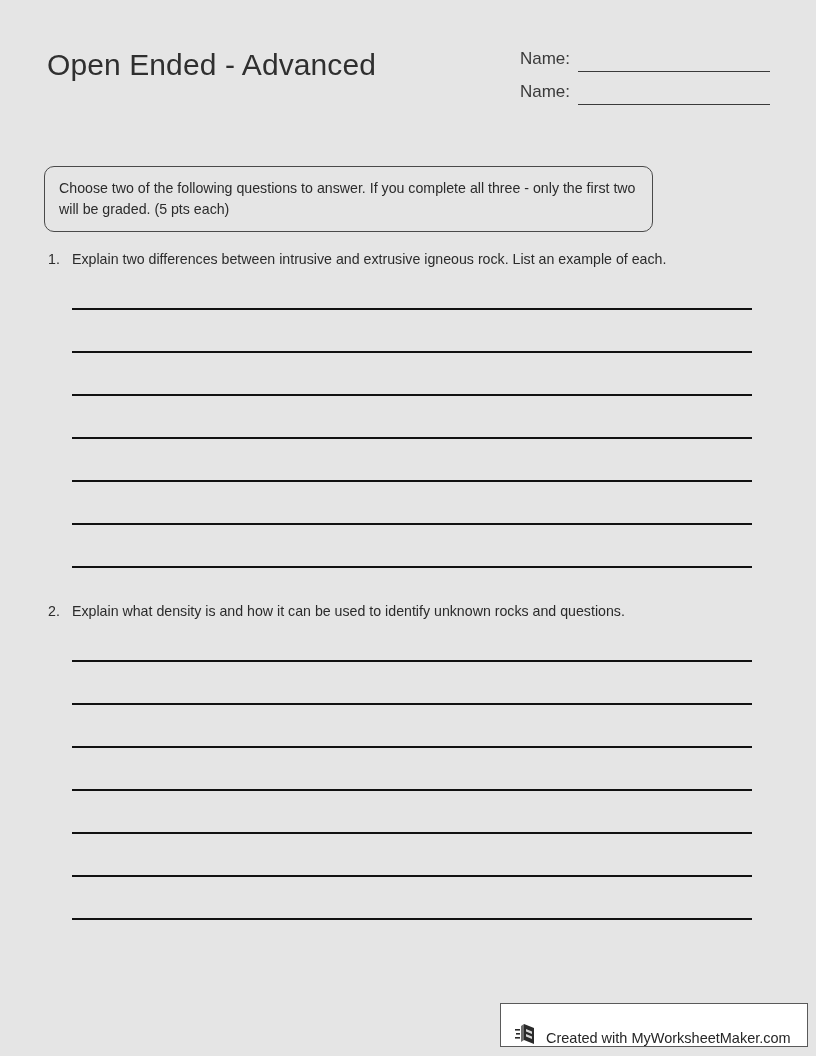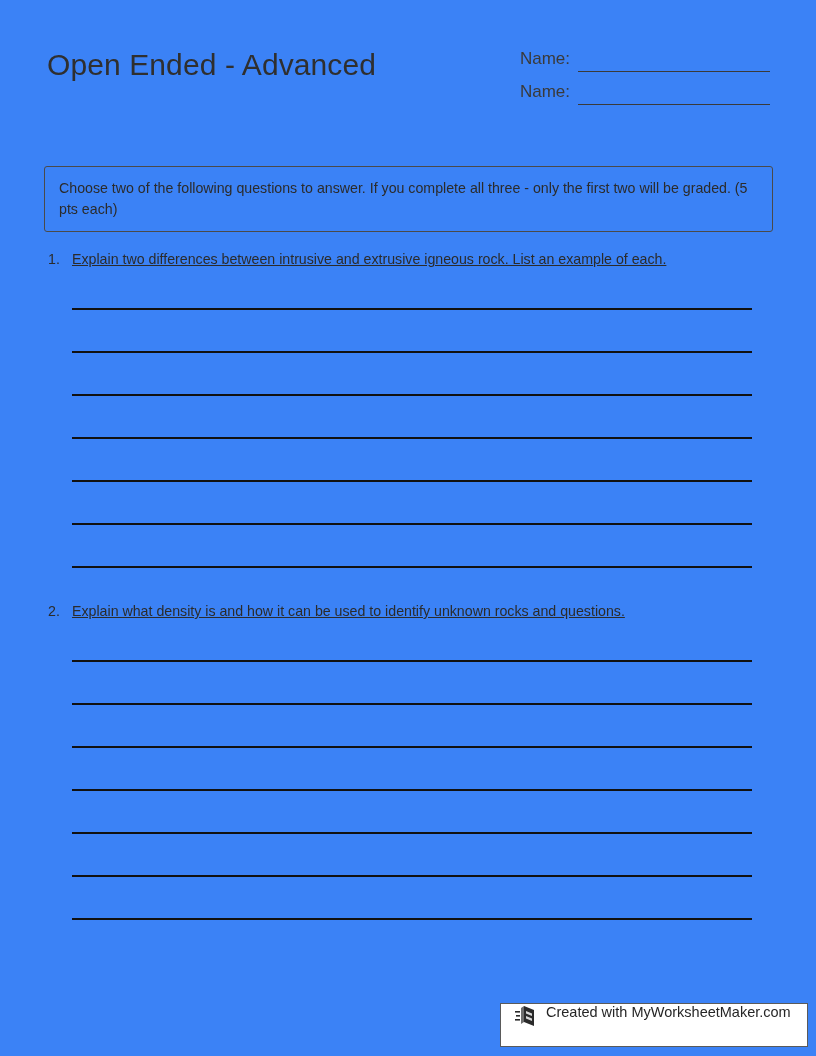--- a/index.html
+++ b/index.html
@@ -14,21 +14,21 @@
     font-family: "Liberation Sans", sans-serif;
     color: #2b2b2b;
     overflow: hidden;
   }
 
   .page {
     position: absolute;
     inset: 0;
     width: 816px;
     height: 1056px;
-    background: #3b82f6;
+    background: #e5e5e5;
   }
 
   
   .worksheet-title {
     position: absolute;
     left: 47px;
     top: 48px;
     font-size: 30px;
     font-weight: 400;
     letter-spacing: 0.1px;
@@ -60,24 +60,24 @@
     margin-left: 8px;
     border-bottom: 1.4px solid #3a3a3a;
     height: 21px;
   }
 
   
   .instruction-box {
     position: absolute;
     left: 44px;
     top: 166px;
-    width: 729px;
+    width: 609px;
     box-sizing: border-box;
     border: 1.3px solid #4a4a4a;
-    border-radius: 3px;
+    border-radius: 10px;
     padding: 11px 14px 12px 14px;
     min-height: 53px;
   }
   .instruction-text {
     font-size: 14.2px;
     line-height: 1.45;
     color: #2b2b2b;
   }
 
   
@@ -95,21 +95,20 @@
     flex: 0 0 28px;
     font-size: 14.2px;
     color: #2b2b2b;
     padding-left: 4px;
     box-sizing: border-box;
   }
   .question-text {
     font-size: 14.2px;
     color: #2b2b2b;
     line-height: 1.4;
-    text-decoration: underline;
   }
   .answer-lines {
     position: absolute;
     left: 28px;
     width: 680px;
   }
   .answer-line {
     height: 43px;
     border-bottom: 2px solid #111111;
     box-sizing: border-box;
@@ -118,21 +117,21 @@
   
   .footer-badge {
     position: absolute;
     left: 500px;
     top: 1003px;
     width: 308px;
     height: 44px;
     box-sizing: border-box;
     border: 1.3px solid #5a5a5a;
     display: flex;
-    align-items: flex-start;
+    align-items: flex-end;
     padding-left: 14px;
     background: #ffffff;
   }
   .footer-logo {
     width: 22px;
     height: 24px;
     flex: 0 0 22px;
     margin-right: 9px;
     display: block;
   }

